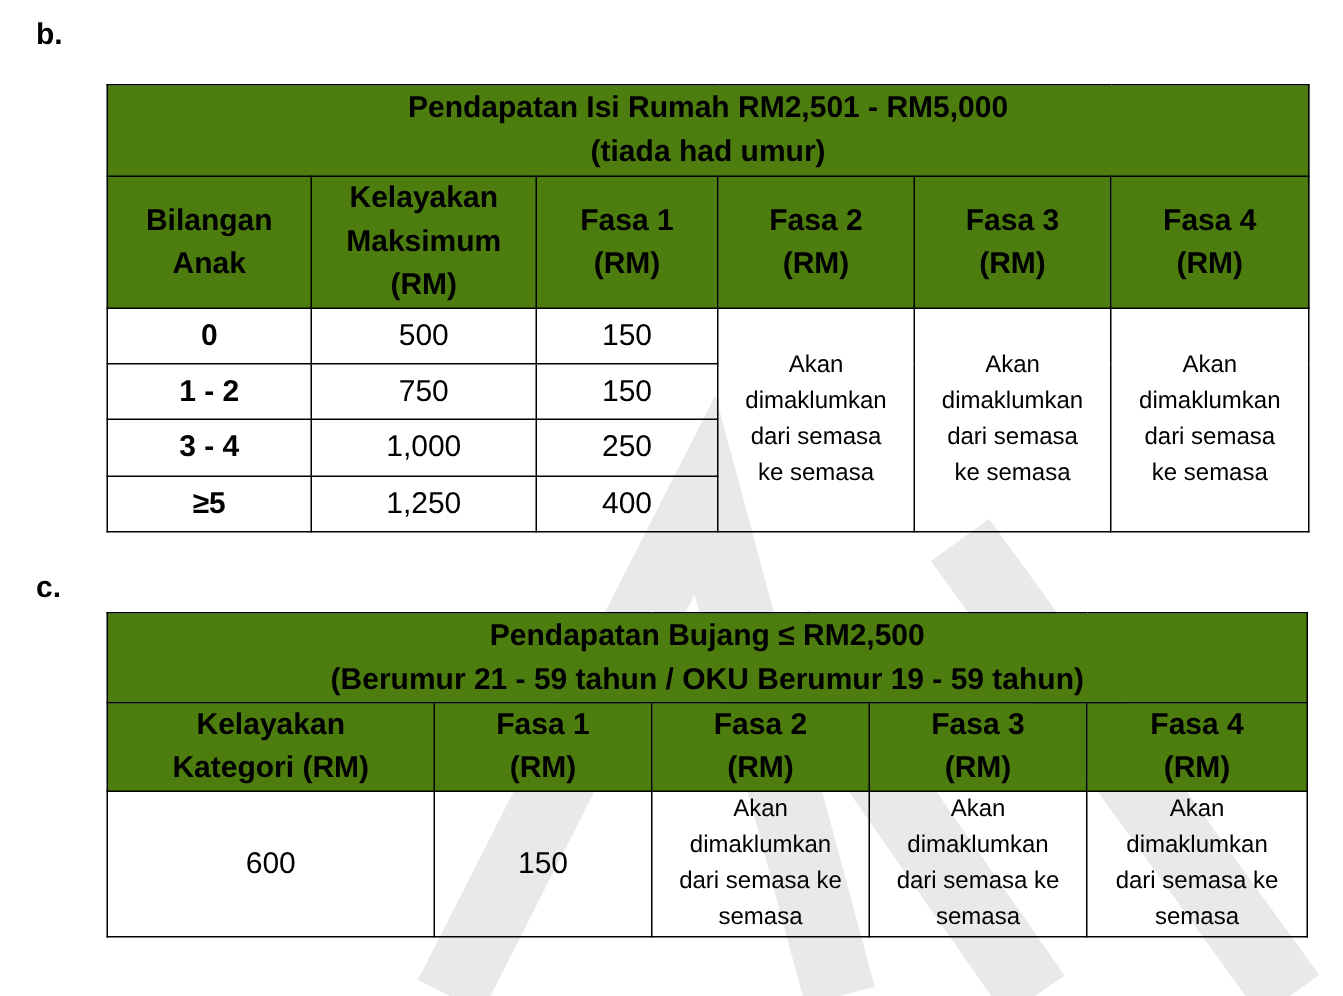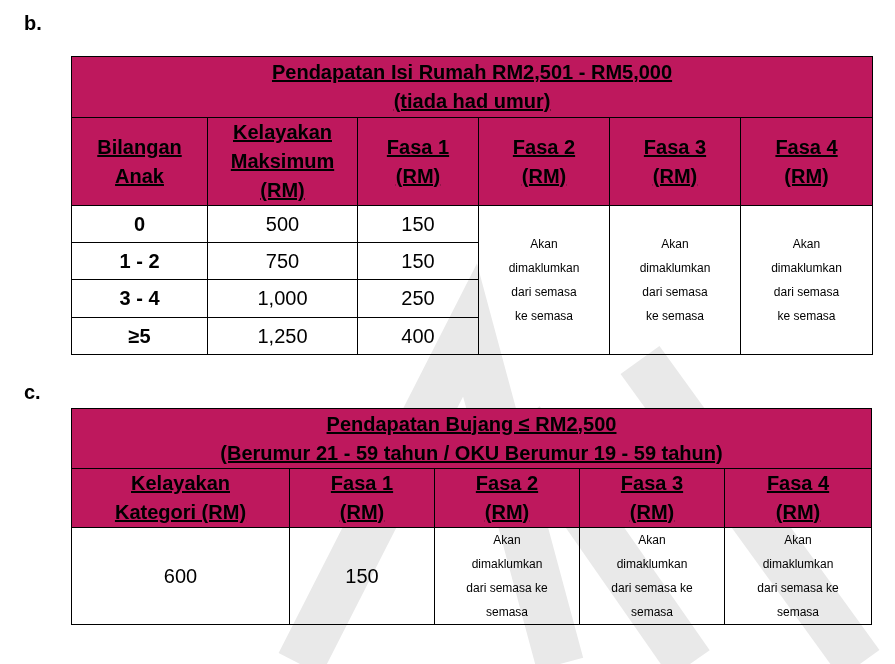--- a/index.html
+++ b/index.html
@@ -17,24 +17,24 @@
   }
   .section-heading .letter { width: 41px; }
   table {
     position: absolute; border-collapse: collapse; z-index: 1;
     table-layout: fixed; font-size: 20px;
   }
   td, th {
     border: 1.5px solid #000; text-align: center; vertical-align: middle;
     padding: 0; line-height: 29px;
   }
-  th { background: #be185d; font-weight: bold; text-decoration: underline; }
+  th { background: #4d7c0f; font-weight: bold; }
   td { background: transparent; }
   td.bold { font-weight: bold; }
-  td.small { font-size: 12px; line-height: 24px; }
+  td.small { font-size: 16px; line-height: 24px; }
   #tbl-b { left: 71px; top: 56px; width: 801px; }
   #tbl-c { left: 71px; top: 408px; width: 800px; }
   .cell-line { display: block; }
 </style>
 </head>
 <body>
 
 <svg class="watermark" viewBox="0 0 895 664">
   <g fill="none" stroke="#e9e9e9" stroke-width="48" stroke-linecap="butt">
     <path d="M300 664 L470 330 L560 664"></path>

